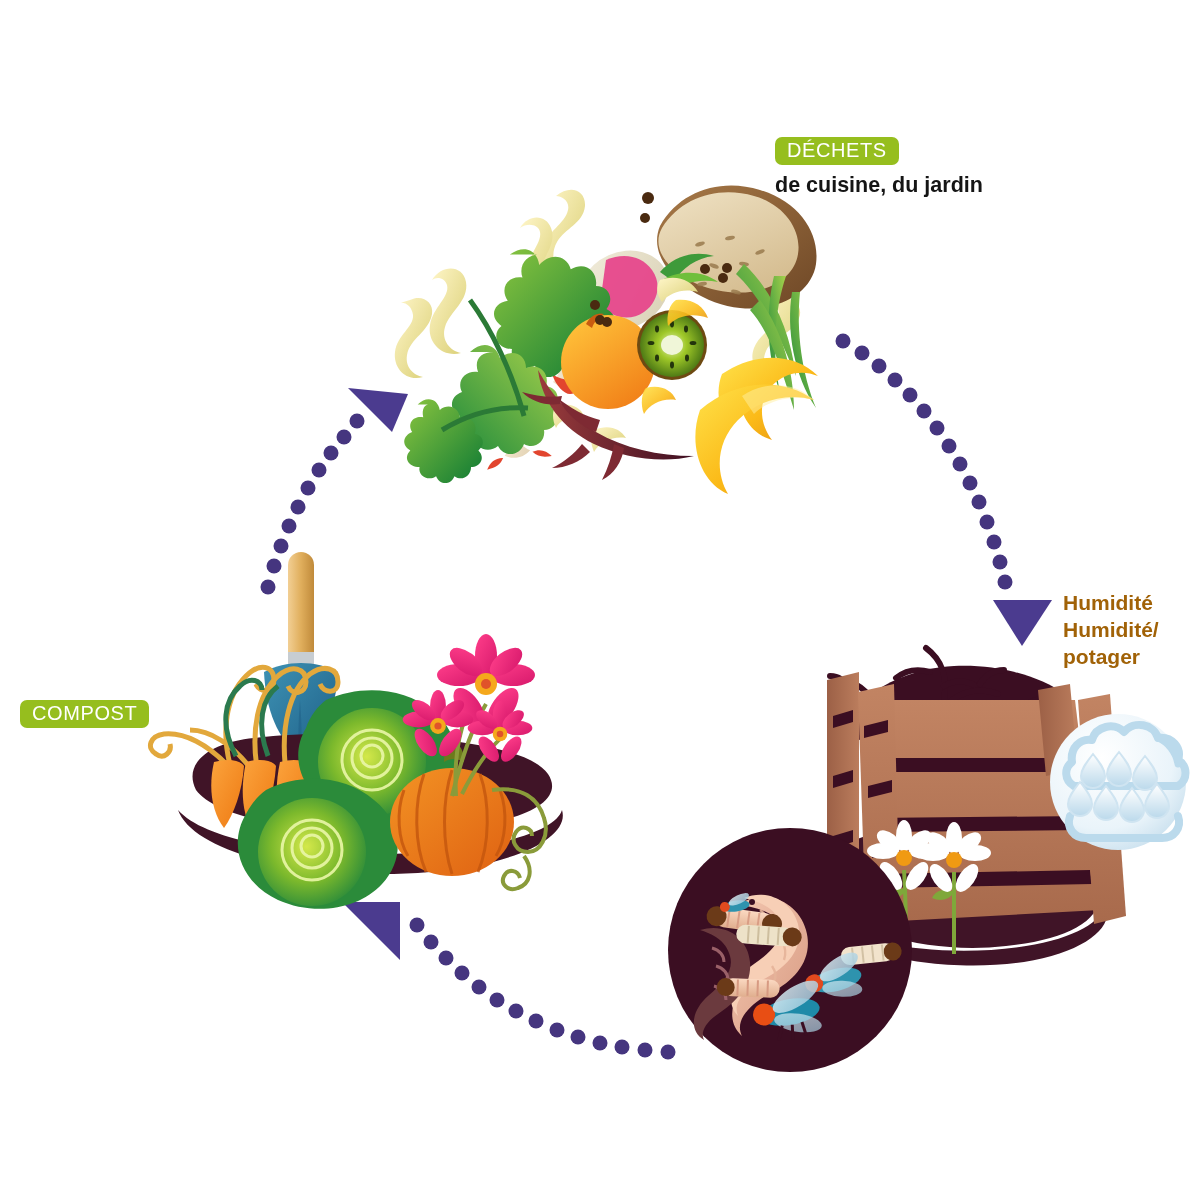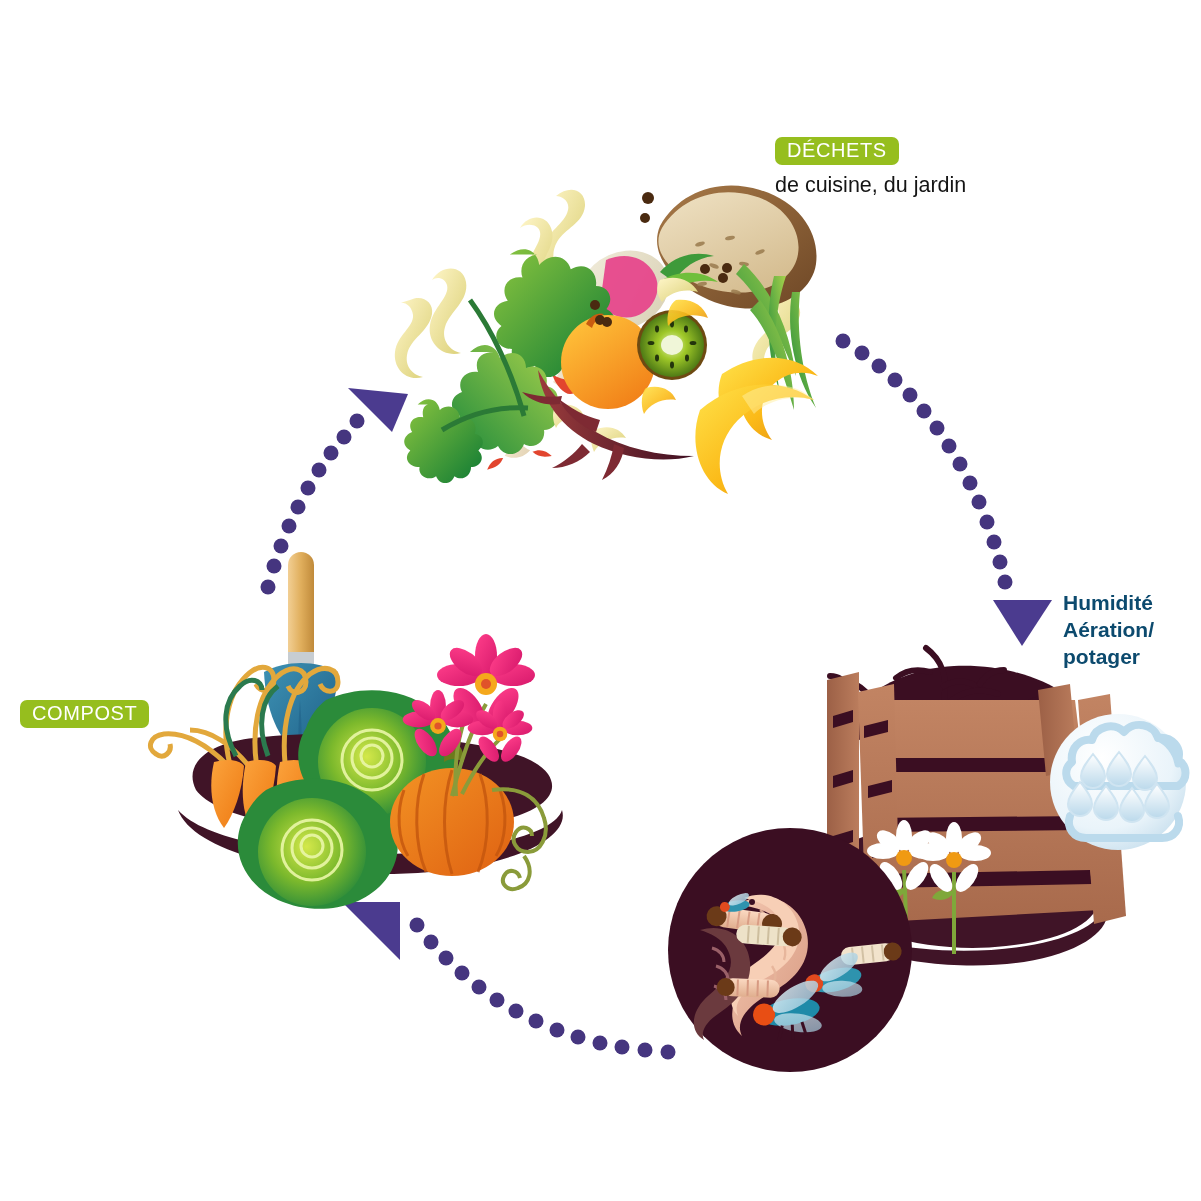--- a/index.html
+++ b/index.html
@@ -10,25 +10,25 @@
   .layer{position:absolute;left:0;top:0;width:1201px;height:1201px;}
   
   .badge{
     display:inline-block;background:#96BE1E;color:#ffffff;
     font-size:20px;font-weight:400;letter-spacing:.6px;
     padding:3px 12px 4px 12px;border-radius:7px;line-height:1.05;
     white-space:nowrap;
   }
   .lbl-block{position:absolute;}
   .sub{
-    font-size:21.5px;font-weight:400;color:#151515;line-height:1.22;
+    font-size:21.5px;font-weight:700;color:#151515;line-height:1.22;
     margin-top:7px;white-space:nowrap;
   }
   .purple-note{
-    position:absolute;color:#0c4a6e;font-size:21px;font-weight:700;
+    position:absolute;color:#a16207;font-size:21px;font-weight:700;
     line-height:1.28;white-space:nowrap;
   }
   #dechets-block{left:775px;top:137px;}
   #compost-block{left:8px;top:700px;margin-left:12px;}
   #humidite-note{left:1063px;top:590px;}
   #micro-note{left:630px;top:760px;}
 </style>
 </head>
 <body>
 
@@ -651,18 +651,18 @@
     <span class="badge">DÉCHETS</span>
     <div class="sub">de cuisine, du jardin</div>
   </div>
 
   <div class="lbl-block" id="compost-block">
     <span class="badge">COMPOST</span>
   </div>
 
   <div class="purple-note" id="humidite-note">
     <div>Humidité</div>
-    <div>Aération/</div>
+    <div>Humidité/</div>
     <div>potager</div>
   </div>
 
 
 </div>
 
 </body></html>

